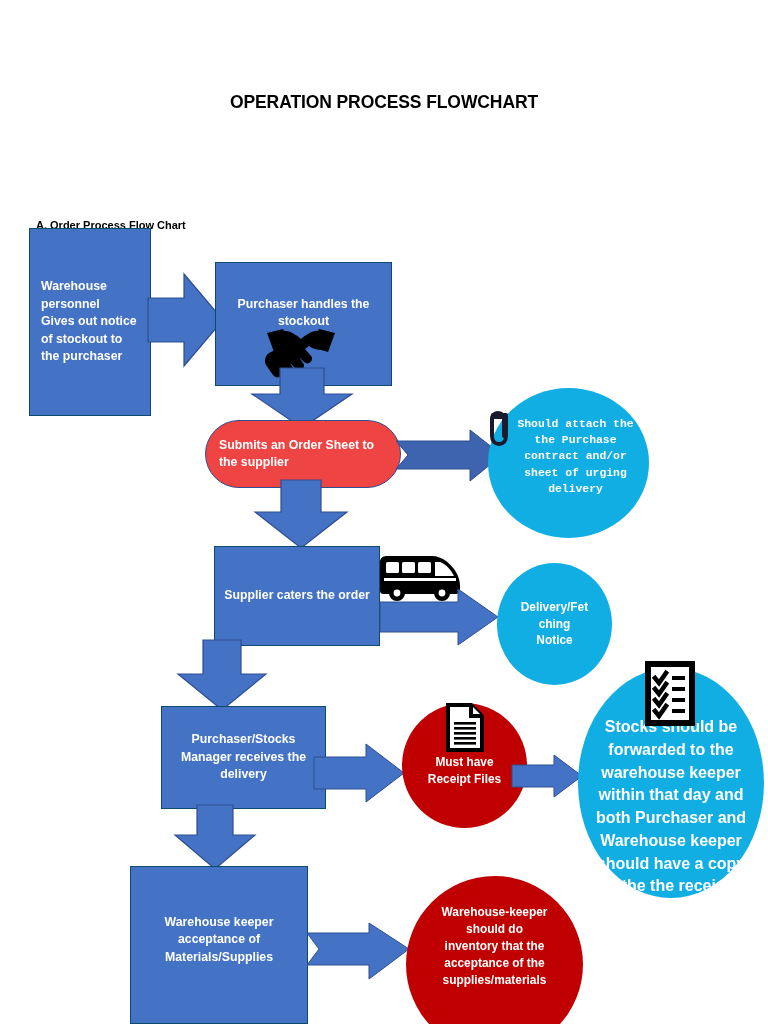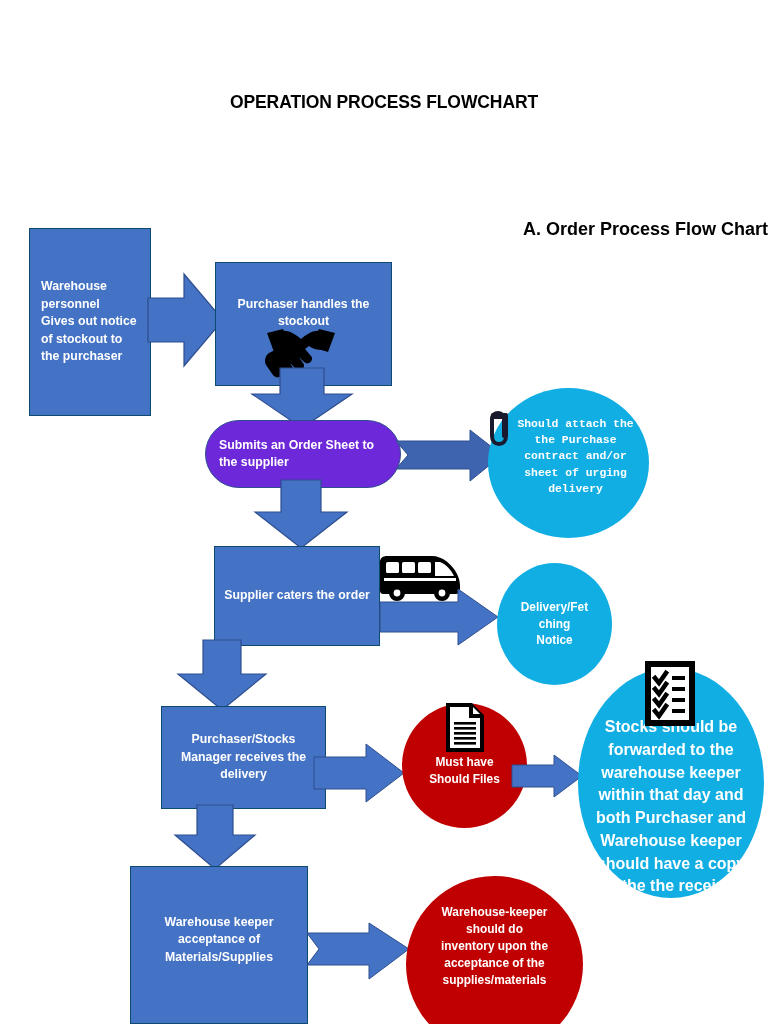--- a/index.html
+++ b/index.html
@@ -29,22 +29,22 @@
     position: absolute;
     left: 91px; top: 140px; width: 560px;
     font-size: 13.6px;
     font-weight: bold;
     line-height: 1.52;
     color: #000000;
   }
   .section-title {
     position: absolute;
     left: 0; top: 219px; width: 768px;
-    text-align: right;
-    font-size: 18px;
+    text-align: left;
+    font-size: 11px;
     font-weight: bold;
     color: #000000;
     padding-left: 36px;
   }
 
   
   .shape {
     position: absolute;
     display: flex;
     align-items: center;
@@ -52,21 +52,21 @@
     color: #ffffff;
     text-align: center;
     line-height: 1.42;
     font-weight: 600;
   }
   .rect {
     background: #4472C4;
     border: 1px solid #0c4a6e;
   }
   .rounded {
-    background: #6d28d9;
+    background: #ef4444;
     border: 1px solid #2E4E8F;
     border-radius: 46px;
   }
   .circle {
     border-radius: 50%;
   }
   .cyan { background: #11AEE3; }
   .red  { background: #C00000; }
 
   .shape .txt { display: block; width: 100%; padding: 0 8px; }
@@ -221,21 +221,21 @@
   </div>
 
   <div class="arrow" style="left:314px; top:743px;">
     <svg width="92" height="62" viewBox="0 0 92 62">
       <polygon points="0,14 52,14 52,1 90,30 52,59 52,46 0,46" fill="#4472C4" stroke="#2E4E8F" stroke-width="1"></polygon>
     </svg>
   </div>
 
   <div class="shape circle red" style="left:402px; top:703px; width:125px; height:125px; font-size:11.9px; align-items:flex-start; padding-top:51px;">
     <span class="txt" style="white-space:pre-line;">Must have
-Should Files</span>
+Receipt Files</span>
   </div>
 
   <div class="icon" style="left:445px; top:703px;">
     <svg width="40" height="50" viewBox="0 0 40 50">
       <path d="M3 2 L26 2 L37 13 L37 47 L3 47 Z" fill="#ffffff" stroke="#000000" stroke-width="4"></path>
       <path d="M26 2 L26 13 L37 13" fill="#ffffff" stroke="#000000" stroke-width="4"></path>
       <g fill="#000000">
         <rect x="9" y="19" width="22" height="2.6"></rect>
         <rect x="9" y="24" width="22" height="2.6"></rect>
         <rect x="9" y="29" width="22" height="2.6"></rect>
@@ -294,18 +294,18 @@
 
   <div class="arrow" style="left:307px; top:921px;">
     <svg width="105" height="62" viewBox="0 0 105 62">
       <polygon points="0,12 12,28 0,44 62,44 62,58 102,28 62,2 62,12" fill="#4472C4" stroke="#2E4E8F" stroke-width="1"></polygon>
     </svg>
   </div>
 
   <div class="shape circle red" style="left:406px; top:876px; width:177px; height:177px; font-size:11.9px; align-items:flex-start; padding-top:28px;">
     <span class="txt" style="white-space:pre-line;">Warehouse-keeper
 should do
-inventory upon the
+inventory that the
 acceptance of the
 supplies/materials</span>
   </div>
 
 </div>
 
 </body></html>

